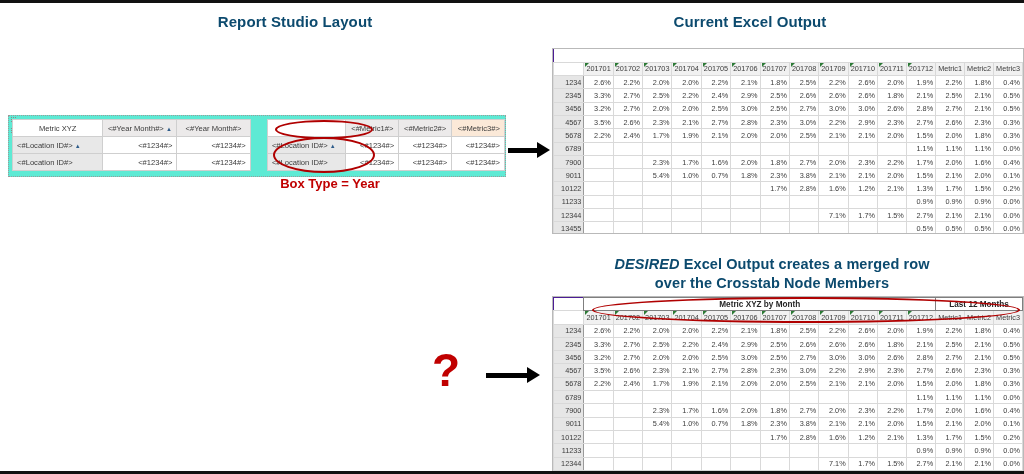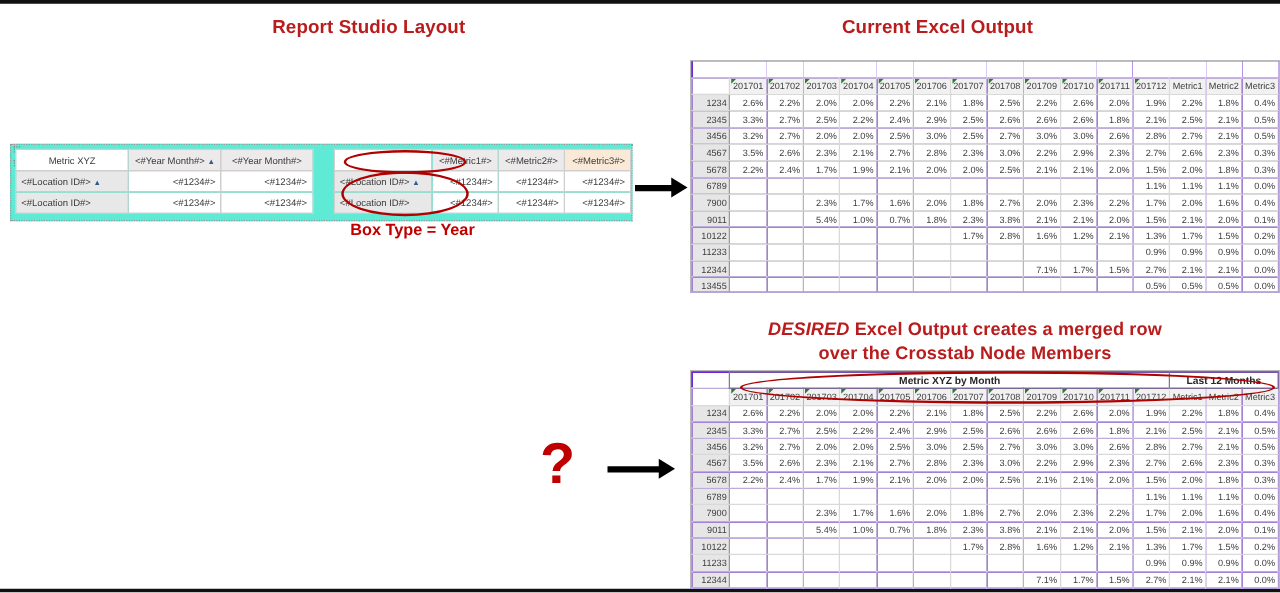--- a/index.html
+++ b/index.html
@@ -15,21 +15,21 @@
     width: 1024px; height: 474px;
     background: #ffffff;
     border-top: 3px solid #111111;
     border-bottom: 3px solid #111111;
     overflow: hidden;
   }
 
   
   .title {
     position: absolute;
-    color: #b91c1c;
+    color: #0c4a6e;
     font-weight: bold;
     text-align: center;
     letter-spacing: 0.1px;
   }
   #title-left  { left: 120px; top: 10px;  width: 350px; font-size: 15px; }
   #title-right { left: 600px; top: 10px;  width: 300px; font-size: 15px; }
   #title-desired {
     left: 520px; top: 252px; width: 504px; font-size: 14.5px; line-height: 19px;
   }
   #title-desired .em { font-style: italic; }
@@ -99,21 +99,21 @@
   #qmark {
     position: absolute; left: 432px; top: 344px;
     font-size: 46px; font-weight: bold; color: #c00000;
     font-family: "Liberation Sans", sans-serif;
     line-height: 46px;
   }
 
   
   .sheet {
     position: absolute;
-    background: #6d28d9;
+    background: #4c1d95;
     border: 1px solid #b9b9b9;
     overflow: hidden;
   }
   .xt {
     border-collapse: collapse;
     table-layout: fixed;
     font-size: 7.3px;
     color: #3c3c3c;
   }
   .xt td {

